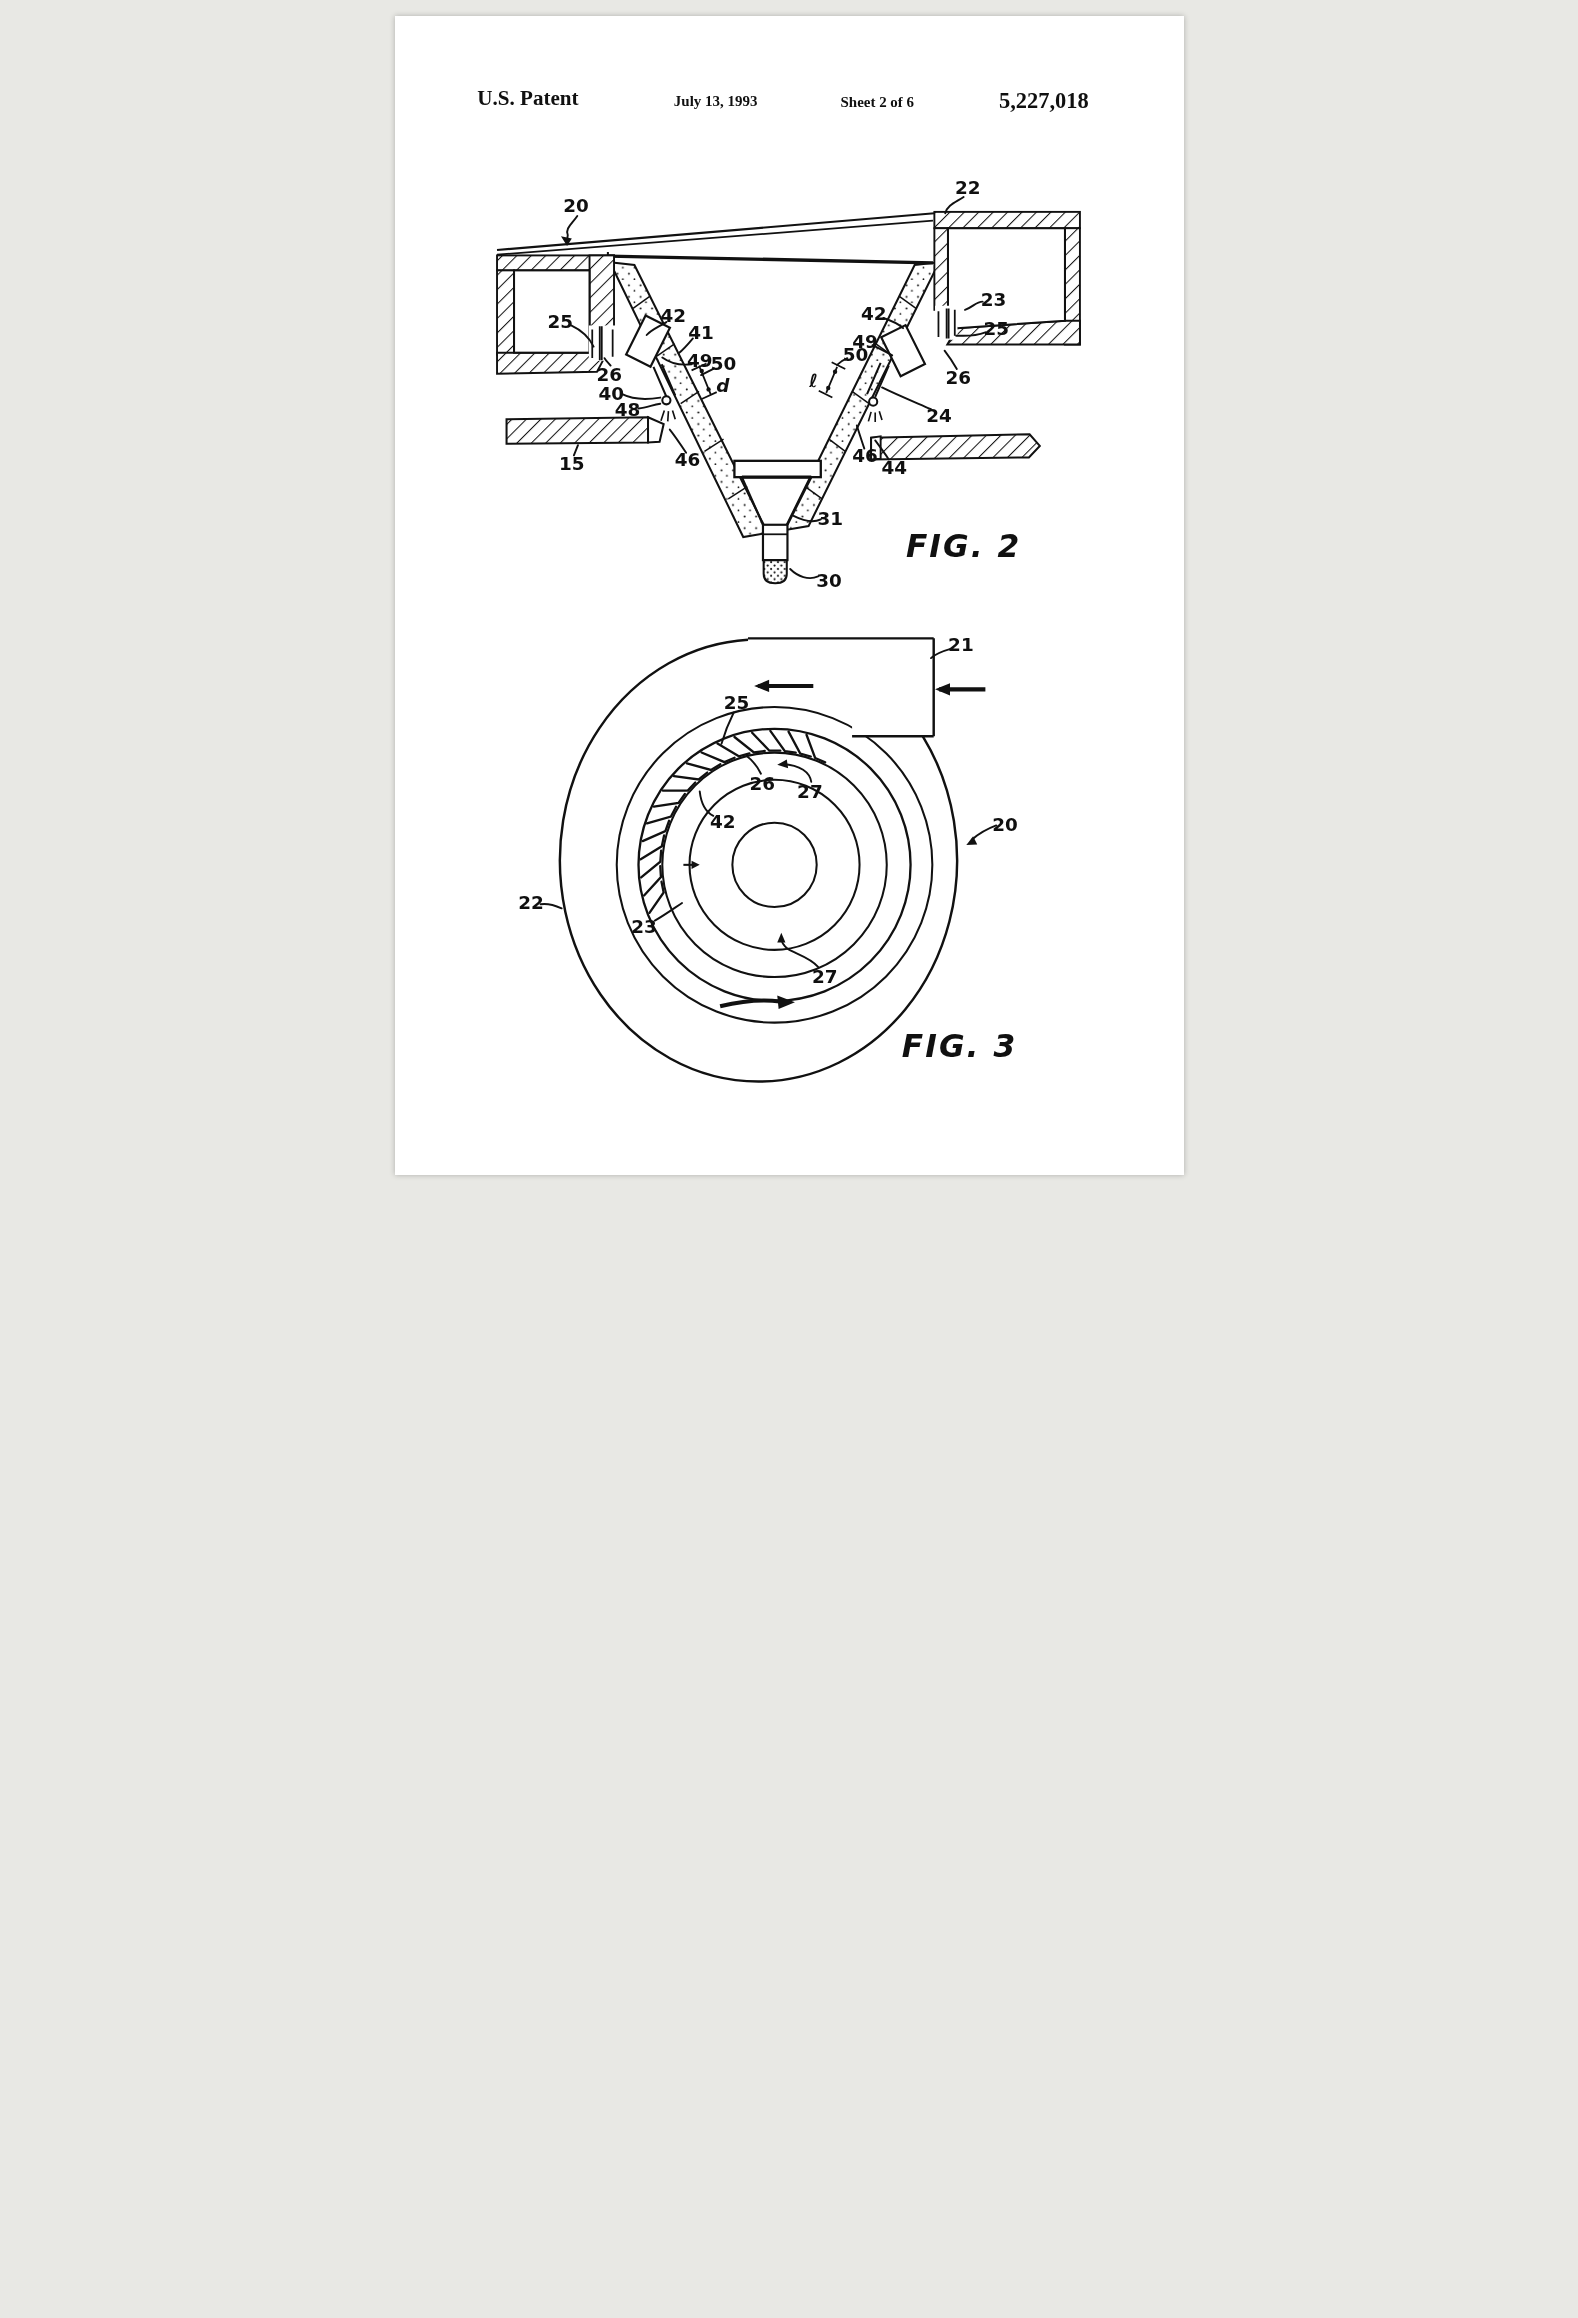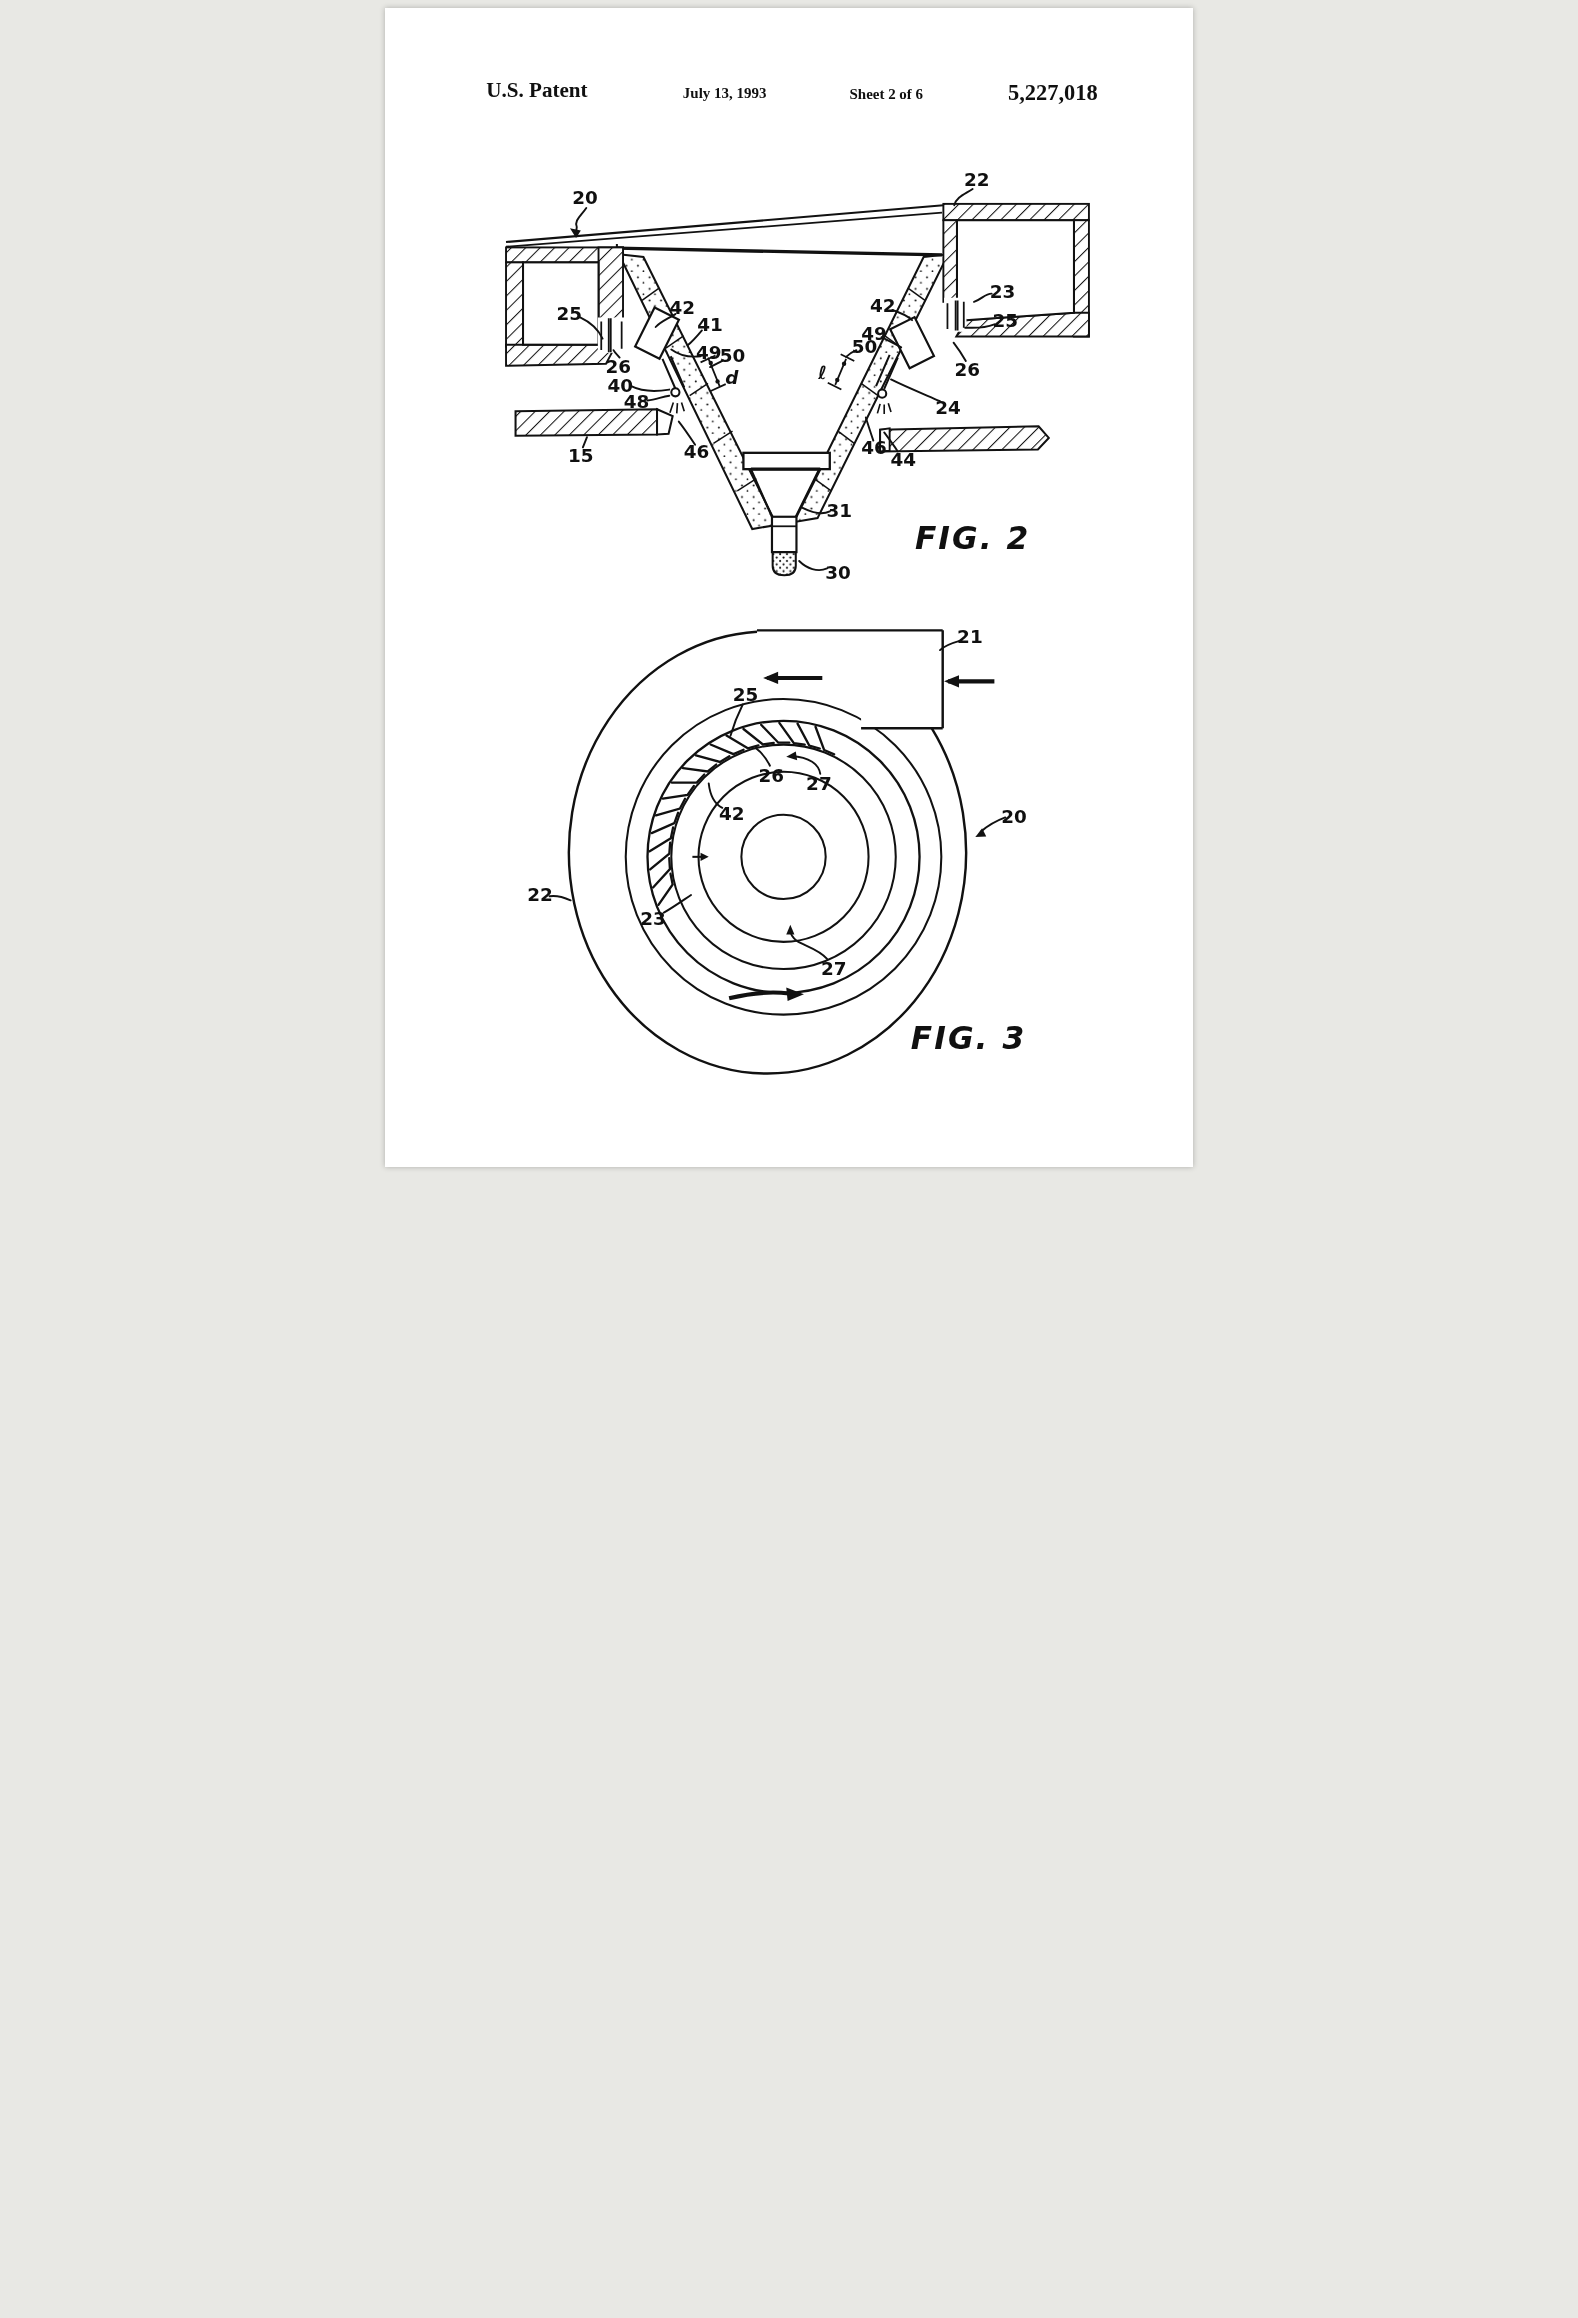--- a/index.html
+++ b/index.html
@@ -1,20 +1,19 @@
 <!DOCTYPE html>
 <html style="font-size:11px"><head>
 <meta charset="utf-8">
 <style>
   html,body{margin:0;padding:0;background:#e8e8e4;}
   .sheet{
-    width:789px;height:1159px;margin:8px auto;background:#ffffff;
+    width:789px;height:1159px;margin:16px auto;background:#ffffff;
     position:relative;font-family:"Liberation Serif", serif;
     box-shadow:0 0 5.4px rgba(0,0,0,.25);
-    padding-left:19px;
   }
   svg{display:block;}
   text{fill:#101010;}
   .hdr-title{font:700 31px "Liberation Serif", serif;}
   .hdr-date{font:700 22px "Liberation Serif", serif;}
   .hdr-sheet{font:700 22px "Liberation Serif", serif;}
   .hdr-num{font:700 33px "Liberation Serif", serif;}
   .ref{font:700 27px "DejaVu Sans", sans-serif;}
   .ref-i{font:italic 700 27px "DejaVu Sans", sans-serif;}
   .cap{font:italic 700 46px "DejaVu Sans", sans-serif;letter-spacing:3px;}

